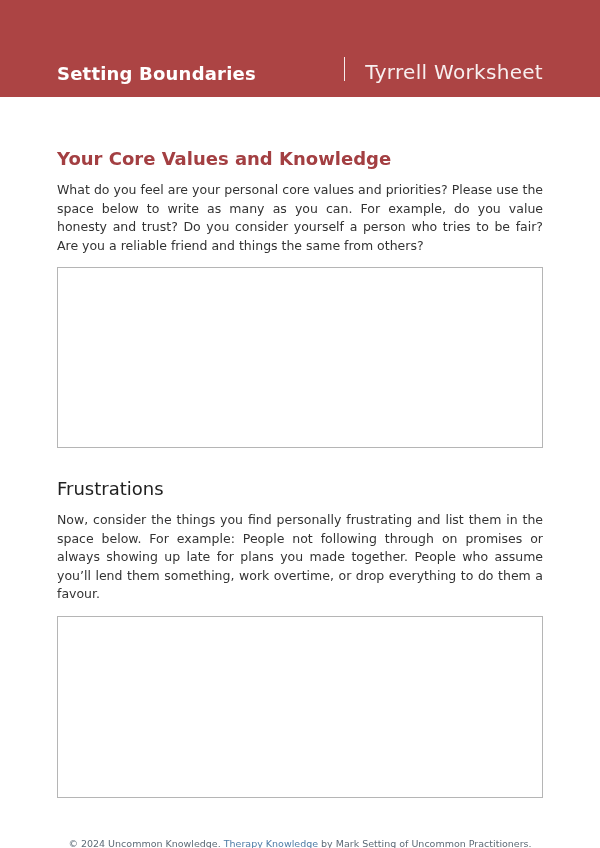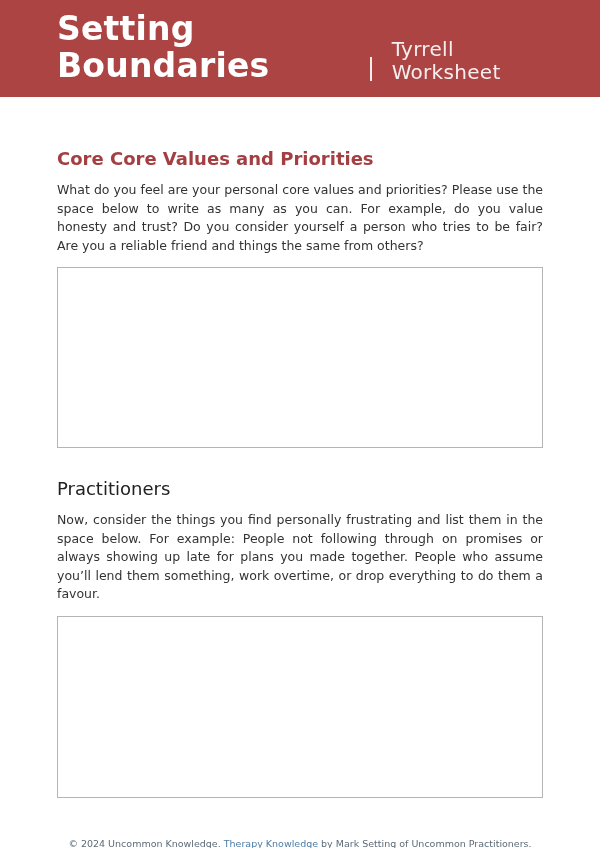--- a/index.html
+++ b/index.html
@@ -15,21 +15,21 @@
   .header-band {
     height: 97px;
     background: #ac4444;
     display: flex;
     align-items: flex-end;
     justify-content: space-between;
     padding: 0 57px 13px 57px;
   }
   .header-title {
     color: #ffffff;
-    font-size: 33px;
+    font-size: 18px;
     font-weight: bold;
     line-height: 1.1;
     letter-spacing: 0.2px;
   }
   .header-right {
     display: flex;
     align-items: flex-end;
   }
   .header-divider {
     width: 1.5px;
@@ -95,25 +95,25 @@
 <header class="header-band">
   <div class="header-title">Setting Boundaries</div>
   <div class="header-right">
     <div class="header-divider"></div>
     <div class="header-subtitle">Tyrrell Worksheet</div>
   </div>
 </header>
 
 <main class="content">
 
-  <h2 class="section-heading-red">Core Core Values and Priorities</h2>
+  <h2 class="section-heading-red">Your Core Values and Knowledge</h2>
   <p class="body-text">What do you feel are your personal core values and priorities? Please use the space below to write as many as you can. For example, do you value honesty and trust? Do you consider yourself a person who tries to be fair? Are you a reliable friend and things the same from others?</p>
   <div class="write-box first"></div>
 
-  <h2 class="section-heading-plain">Practitioners</h2>
+  <h2 class="section-heading-plain">Frustrations</h2>
   <p class="body-text">Now, consider the things you find personally frustrating and list them in the space below. For example: People not following through on promises or always showing up late for plans you made together. People who assume you’ll lend them something, work overtime, or drop everything to do them a favour.</p>
   <div class="write-box second"></div>
 
 </main>
 
 <footer class="footer">
   <div class="footer-line"><span>© 2024 Uncommon Knowledge. </span><span class="link">Therapy Knowledge</span><span> by Mark Setting of Uncommon Practitioners.</span></div>
   
 </footer>
 

